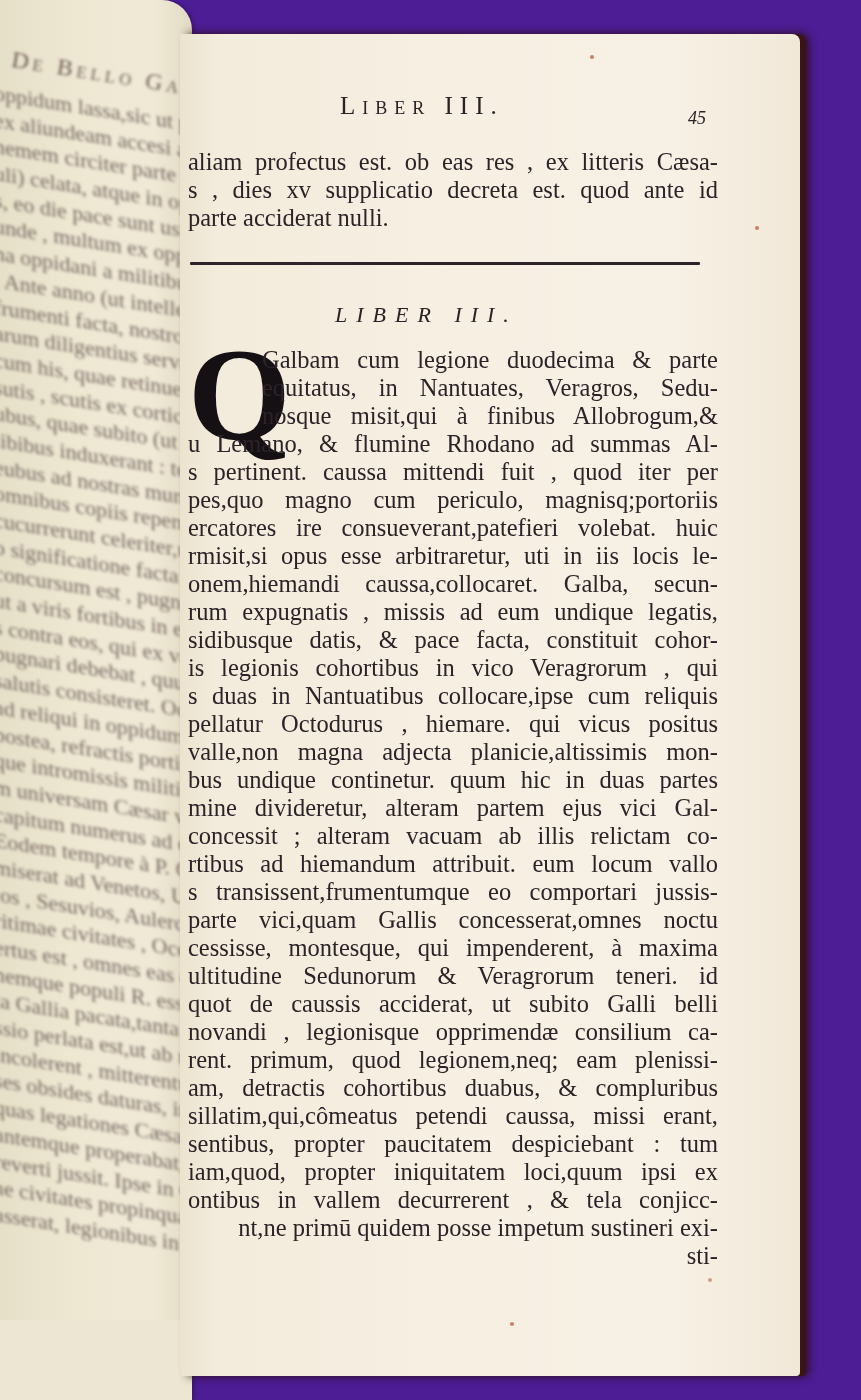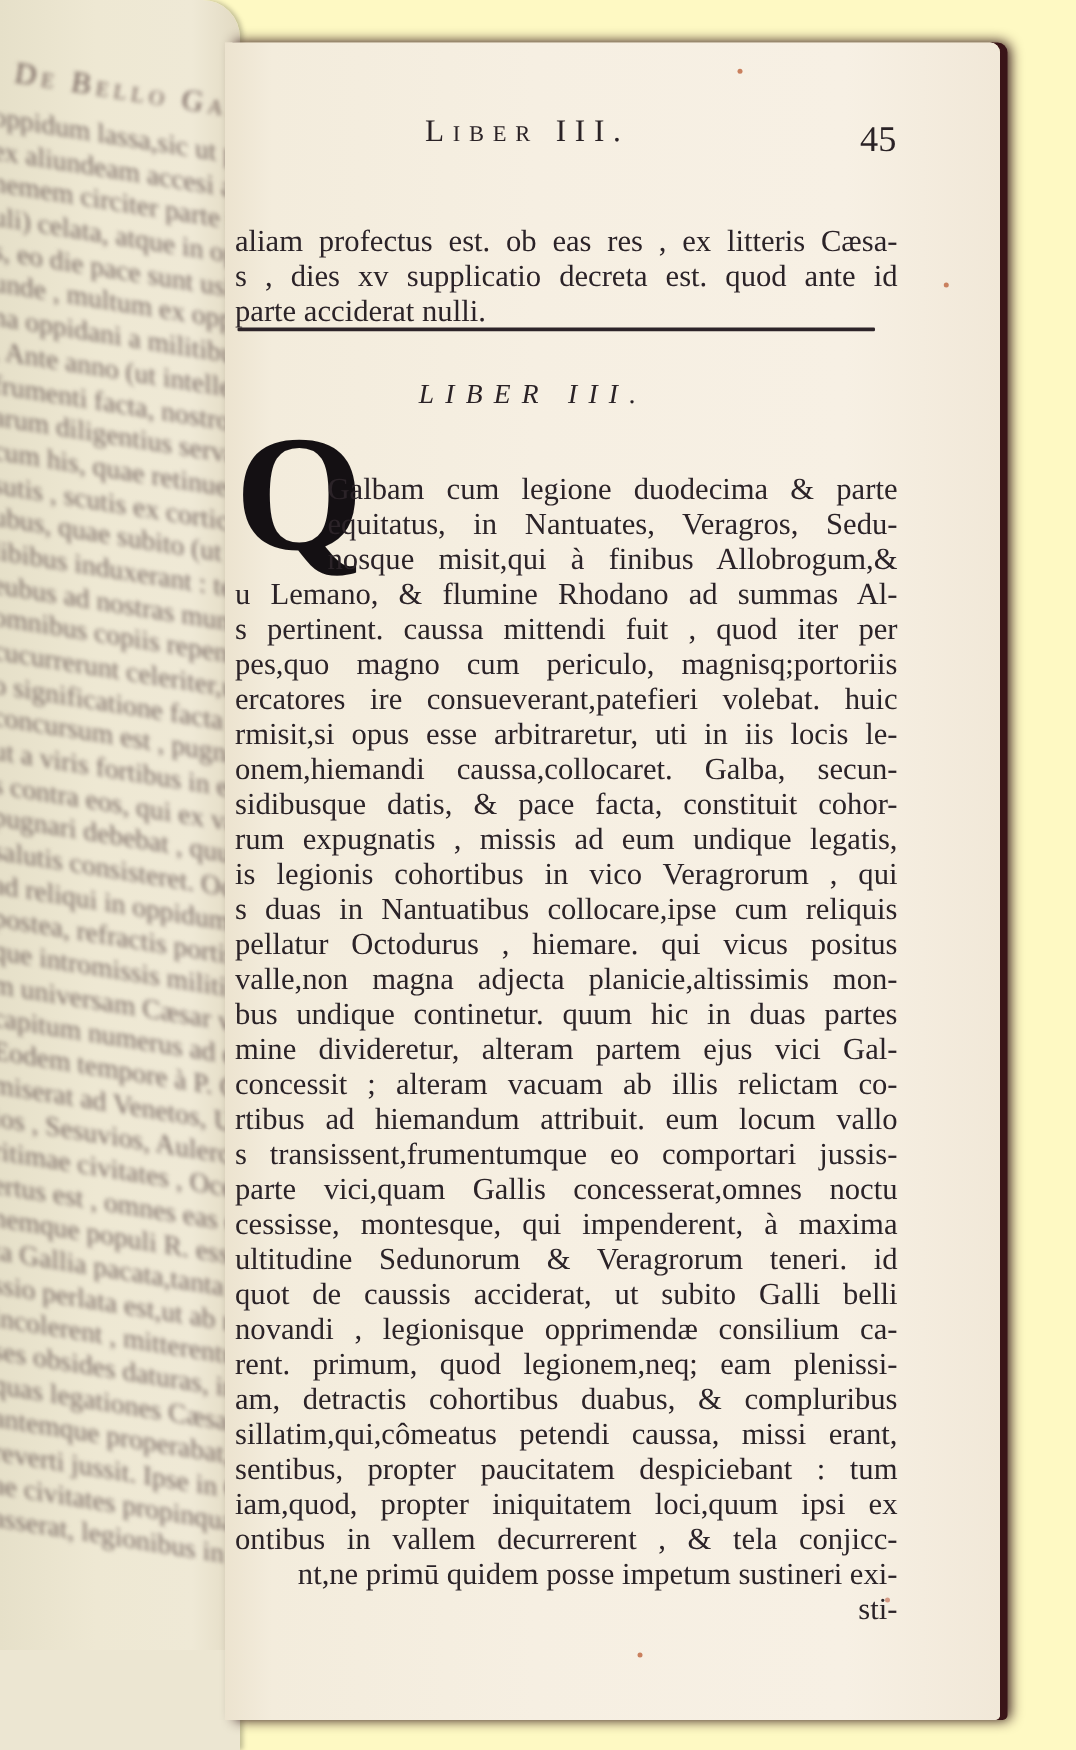--- a/index.html
+++ b/index.html
@@ -8,21 +8,21 @@
       width: 861px;
       height: 1400px;
       background: #000000;
       overflow: hidden;
       font-family: "DejaVu Serif", "Liberation Serif", serif;
     }
     .scene {
       position: relative;
       width: 861px;
       height: 1400px;
-      background: #fef9c3;
+      background: #4c1d95;
     }
     
     .right-page {
       position: absolute;
       left: 180px;
       top: 34px;
       width: 620px;
       height: 1342px;
       background: linear-gradient(90deg, #ece3cf 0%, #f3ecdc 6%, #f6efe2 40%, #f7f0e4 80%, #f1e8d8 100%);
       border-radius: 0 8px 4px 0;
@@ -41,34 +41,34 @@
       top: 0;
       font-family: "Liberation Serif", serif;
       font-size: 25px;
       letter-spacing: 7px;
       color: #2a2226;
       font-variant: small-caps;
     }
     .page-number {
       position: absolute;
       left: 508px;
-      top: 4px;
-      font-family: "Liberation Serif", serif;
-      font-size: 29px;
+      top: 16px;
+      font-family: "Liberation Serif", serif;
+      font-size: 18px;
       color: #2a2226;
+      font-style: italic;
     }
     .text-block {
       position: absolute;
       left: 0;
       width: 540px;
       font-family: "Liberation Serif", serif;
       font-size: 24.5px;
       color: #2b2328;
       line-height: 28px;
-      margin-top: 32px;
     }
     .text-block .line {
       display: block;
       white-space: nowrap;
       text-align: justify;
       text-align-last: justify;
       height: 28px;
     }
     .top-block {
       top: 114px;
@@ -250,22 +250,22 @@
     <div class="text-block body-block" id="body-lines">
         <span class="line indent">Galbam cum legione  duodecima &amp; parte</span>
         <span class="line indent">equitatus, in Nantuates, Veragros, Sedu-</span>
         <span class="line indent">nosque misit,qui à finibus Allobrogum,&amp;</span>
         <span class="line">u Lemano, &amp; flumine Rhodano ad summas Al-</span>
         <span class="line">s pertinent. caussa mittendi fuit ,  quod iter  per</span>
         <span class="line">pes,quo magno cum periculo, magnisq;portoriis</span>
         <span class="line">ercatores ire consueverant,patefieri volebat. huic</span>
         <span class="line">rmisit,si opus esse arbitraretur, uti in iis locis le-</span>
         <span class="line">onem,hiemandi caussa,collocaret. Galba, secun-</span>
+        <span class="line">rum expugnatis ,  missis ad eum undique legatis,</span>
         <span class="line">sidibusque datis, &amp; pace facta, constituit cohor-</span>
-        <span class="line">rum expugnatis ,  missis ad eum undique legatis,</span>
         <span class="line">is legionis cohortibus  in vico Veragrorum ,  qui</span>
         <span class="line">s duas in Nantuatibus collocare,ipse cum reliquis</span>
         <span class="line">pellatur Octodurus ,  hiemare.  qui vicus positus</span>
         <span class="line">valle,non magna adjecta planicie,altissimis mon-</span>
         <span class="line">bus undique continetur.  quum hic in duas partes</span>
         <span class="line">mine divideretur, alteram partem ejus vici Gal-</span>
         <span class="line">concessit ; alteram vacuam ab illis relictam co-</span>
         <span class="line">rtibus ad hiemandum attribuit. eum locum vallo</span>
         <span class="line">s transissent,frumentumque eo comportari jussis-</span>
         <span class="line">parte vici,quam Gallis concesserat,omnes noctu</span>

